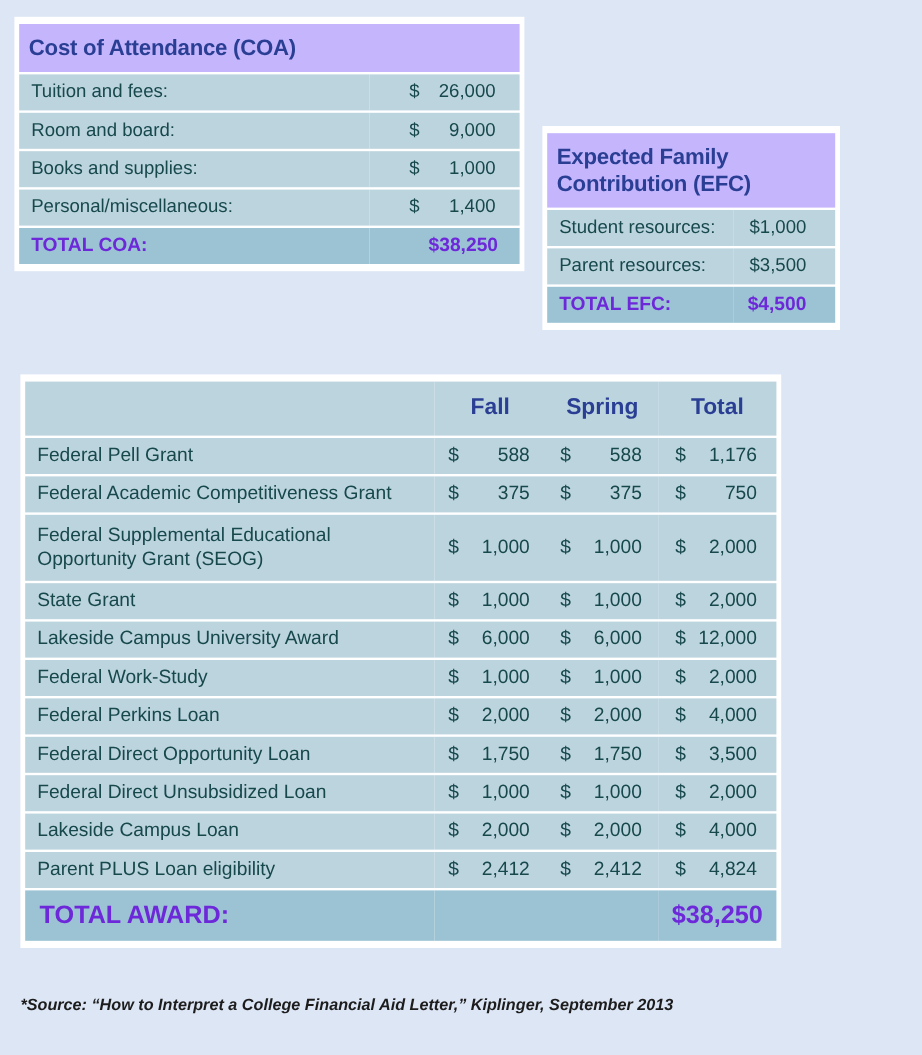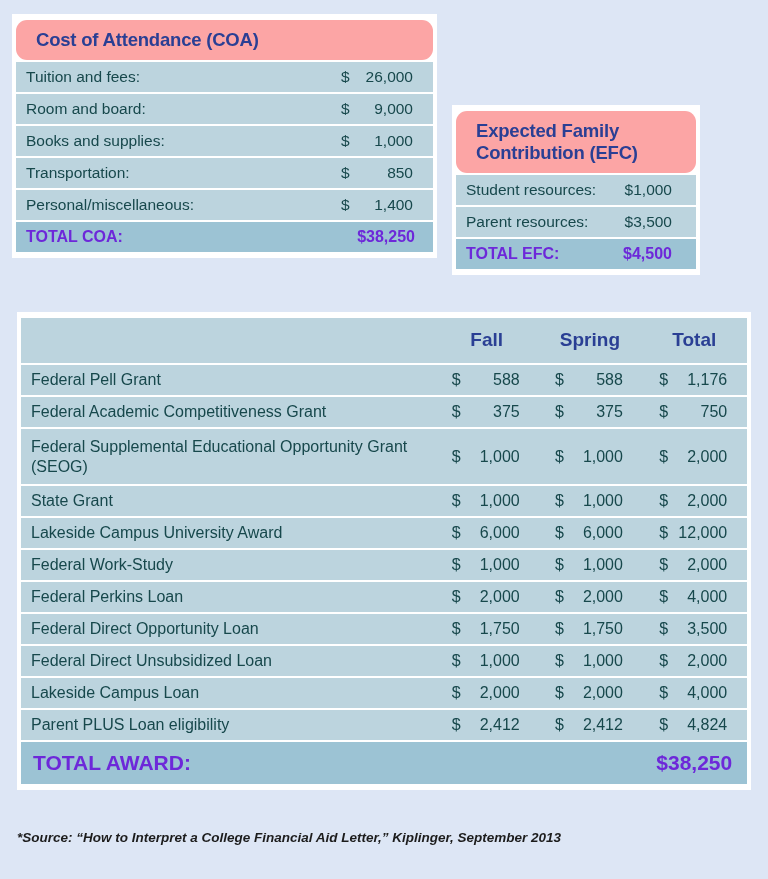--- a/index.html
+++ b/index.html
@@ -32,27 +32,26 @@
   }
   .tbl td {
     background: #bcd4de;
     color: #17484c;
     font-size: 15.5px;
     vertical-align: middle;
     padding: 6px 10px;
     white-space: nowrap;
   }
   .tbl tr.title-row td {
-    background: #fca5a5;
+    background: #c4b5fd;
     color: #2a3f94;
     font-size: 18.5px;
     font-weight: bold;
-    padding: 9px 10px 9px 20px;
+    padding: 9px 10px 9px 8px;
     letter-spacing: -0.2px;
-    border-radius: 11px;
   }
   .tbl tr.total-row td {
     background: #9cc3d4;
     color: #6d28d9;
     font-weight: bold;
     font-size: 16px;
   }
   .lbl  { text-align: left; }
   .val  { text-align: right; }
 
@@ -65,21 +64,21 @@
   #coa-panel { left: 12px; top: 14px; width: 425px; }
   #coa-panel .lbl { width: 70%; }
   #coa-panel .val { width: 30%; padding-right: 18px; }
 
   
   #efc-panel { left: 452px; top: 105px; width: 248px; }
   #efc-panel .title-row td { line-height: 1.18; white-space: normal; }
   #efc-panel .val { padding-right: 24px; }
 
   
-  #award-panel { left: 17px; top: 312px; width: 734px; }
+  #award-panel { left: 17px; top: 312px; width: 634px; }
   #award-panel .tbl td { font-size: 16px; padding: 6px 10px; }
   #award-panel col.c-item { width: 420px; }
   #award-panel col.c-fall { width: 104px; }
   #award-panel col.c-spr  { width: 104px; }
   #award-panel col.c-tot  { width: 106px; }
 
   #award-panel thead th {
     background: #bcd4de;
     color: #2a3f94;
     font-size: 19px;
@@ -128,24 +127,20 @@
           <td class="lbl">Tuition and fees:</td>
           <td class="val"><span class="money"><span class="sym">$</span><span class="num">26,000</span></span></td>
         </tr>
         <tr>
           <td class="lbl">Room and board:</td>
           <td class="val"><span class="money"><span class="sym">$</span><span class="num">9,000</span></span></td>
         </tr>
         <tr>
           <td class="lbl">Books and supplies:</td>
           <td class="val"><span class="money"><span class="sym">$</span><span class="num">1,000</span></span></td>
-        </tr>
-        <tr>
-          <td class="lbl">Transportation:</td>
-          <td class="val"><span class="money"><span class="sym">$</span><span class="num">850</span></span></td>
         </tr>
         <tr>
           <td class="lbl">Personal/miscellaneous:</td>
           <td class="val"><span class="money"><span class="sym">$</span><span class="num">1,400</span></span></td>
         </tr>
 
         <tr class="total-row">
           <td class="lbl">TOTAL COA:</td>
           <td class="val">$38,250</td>
         </tr>

